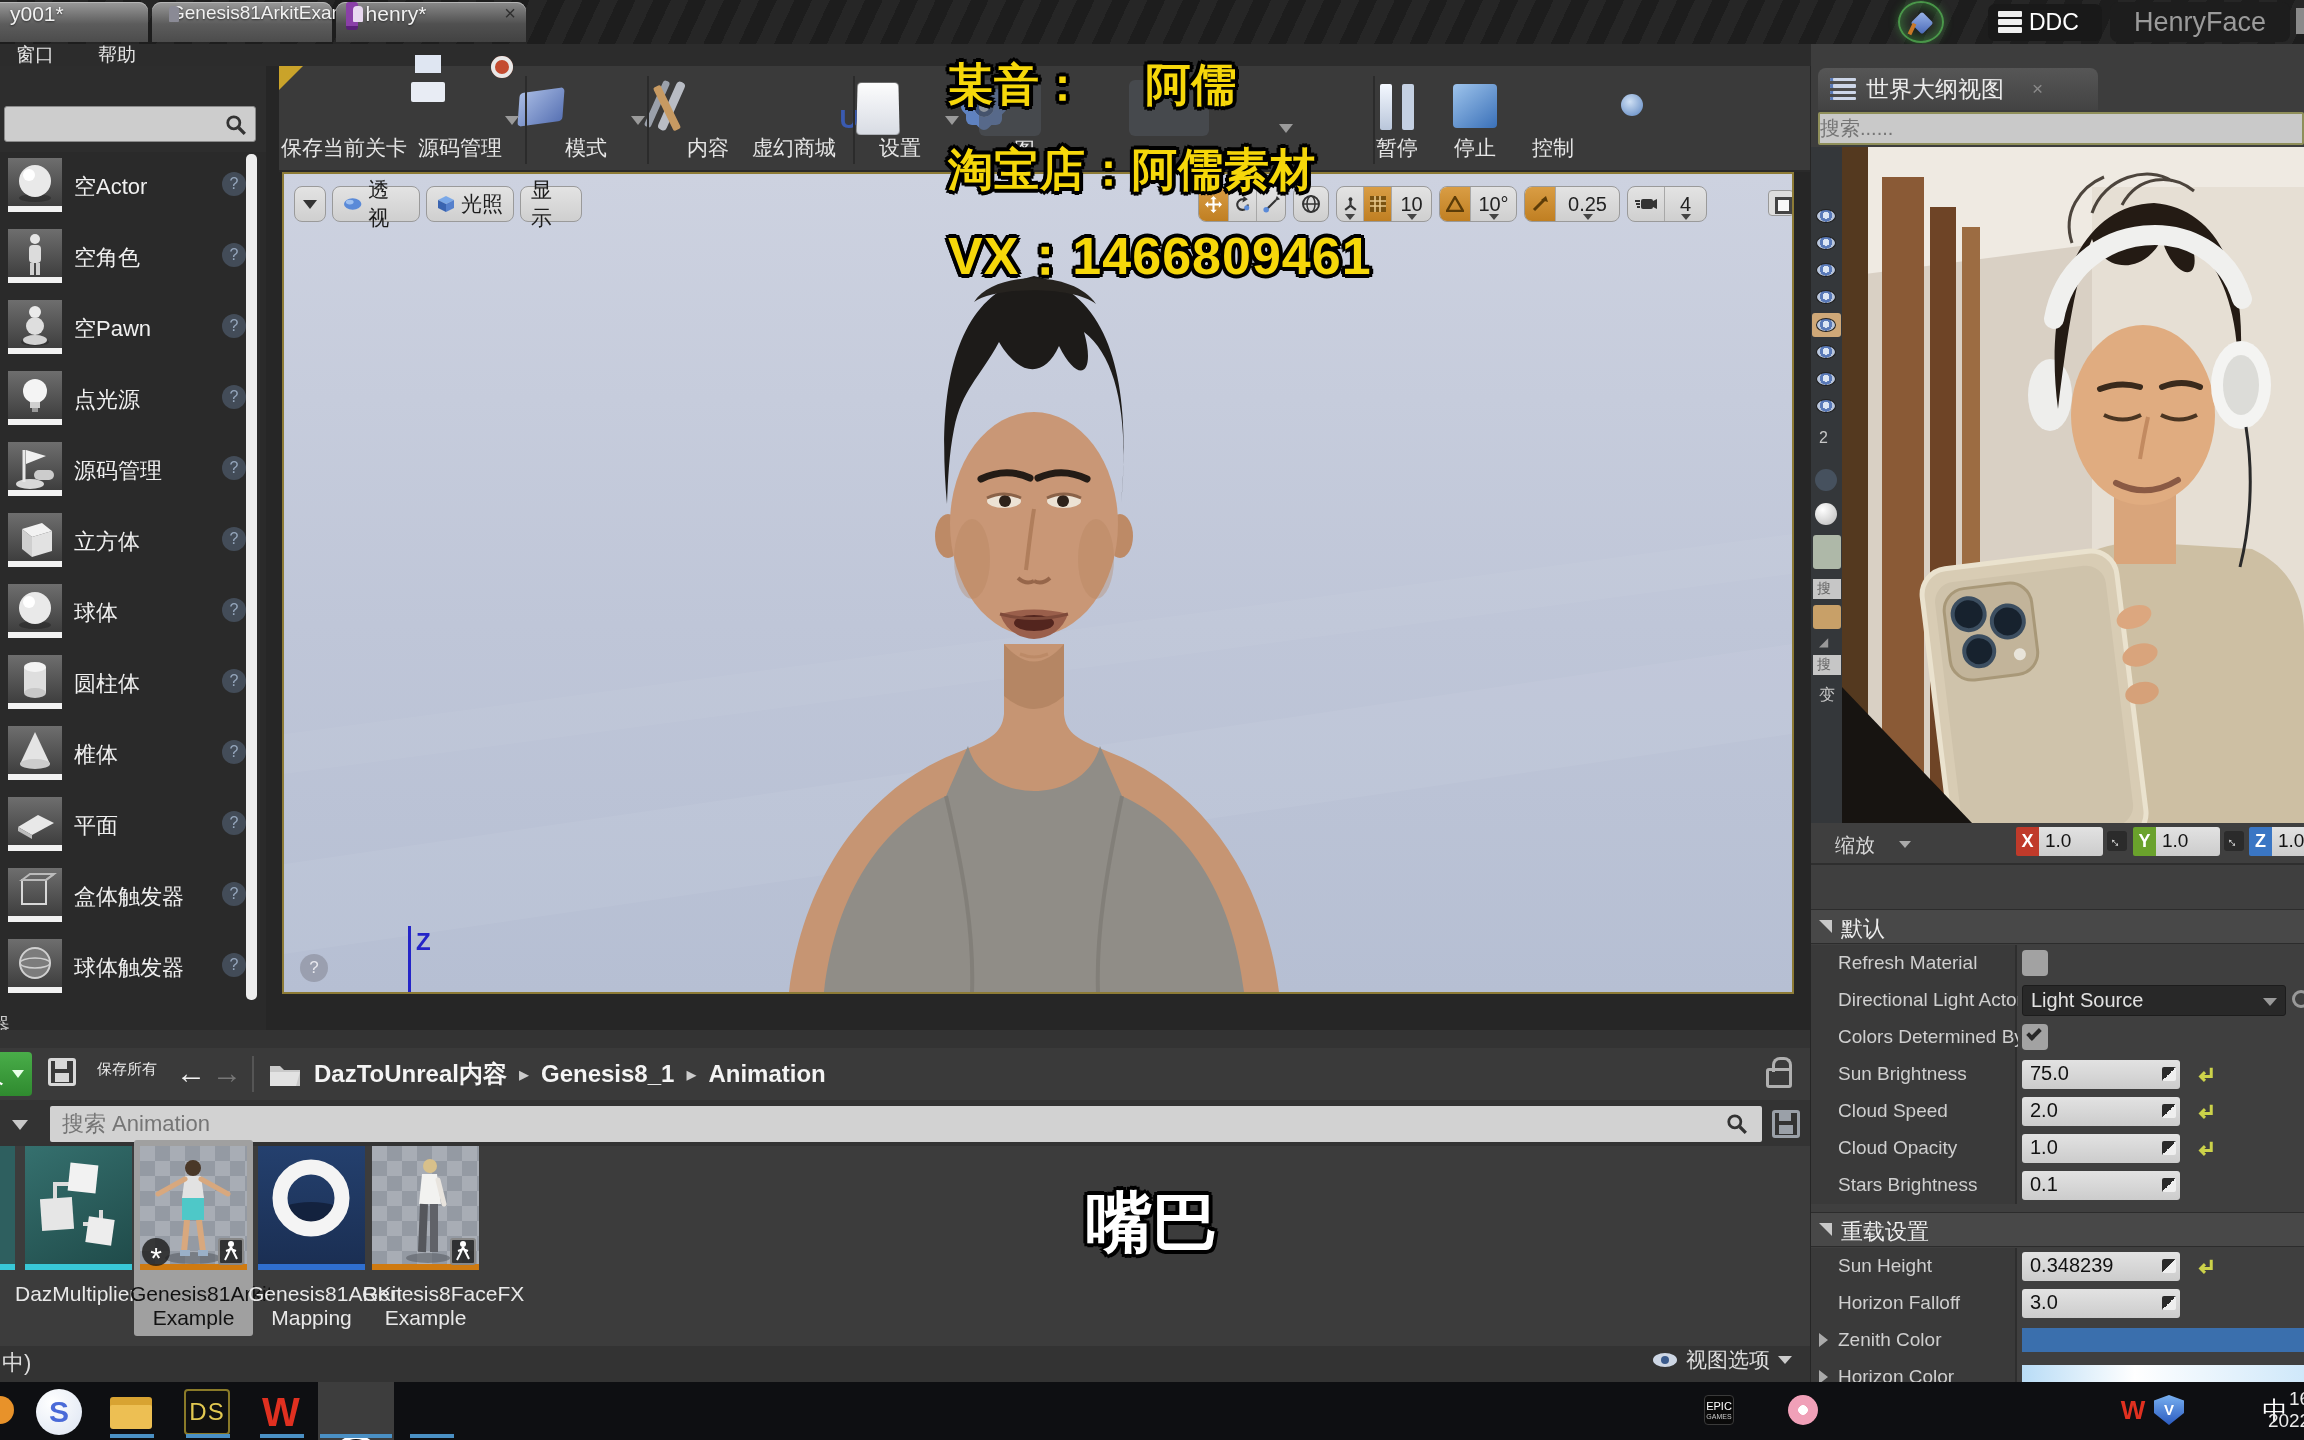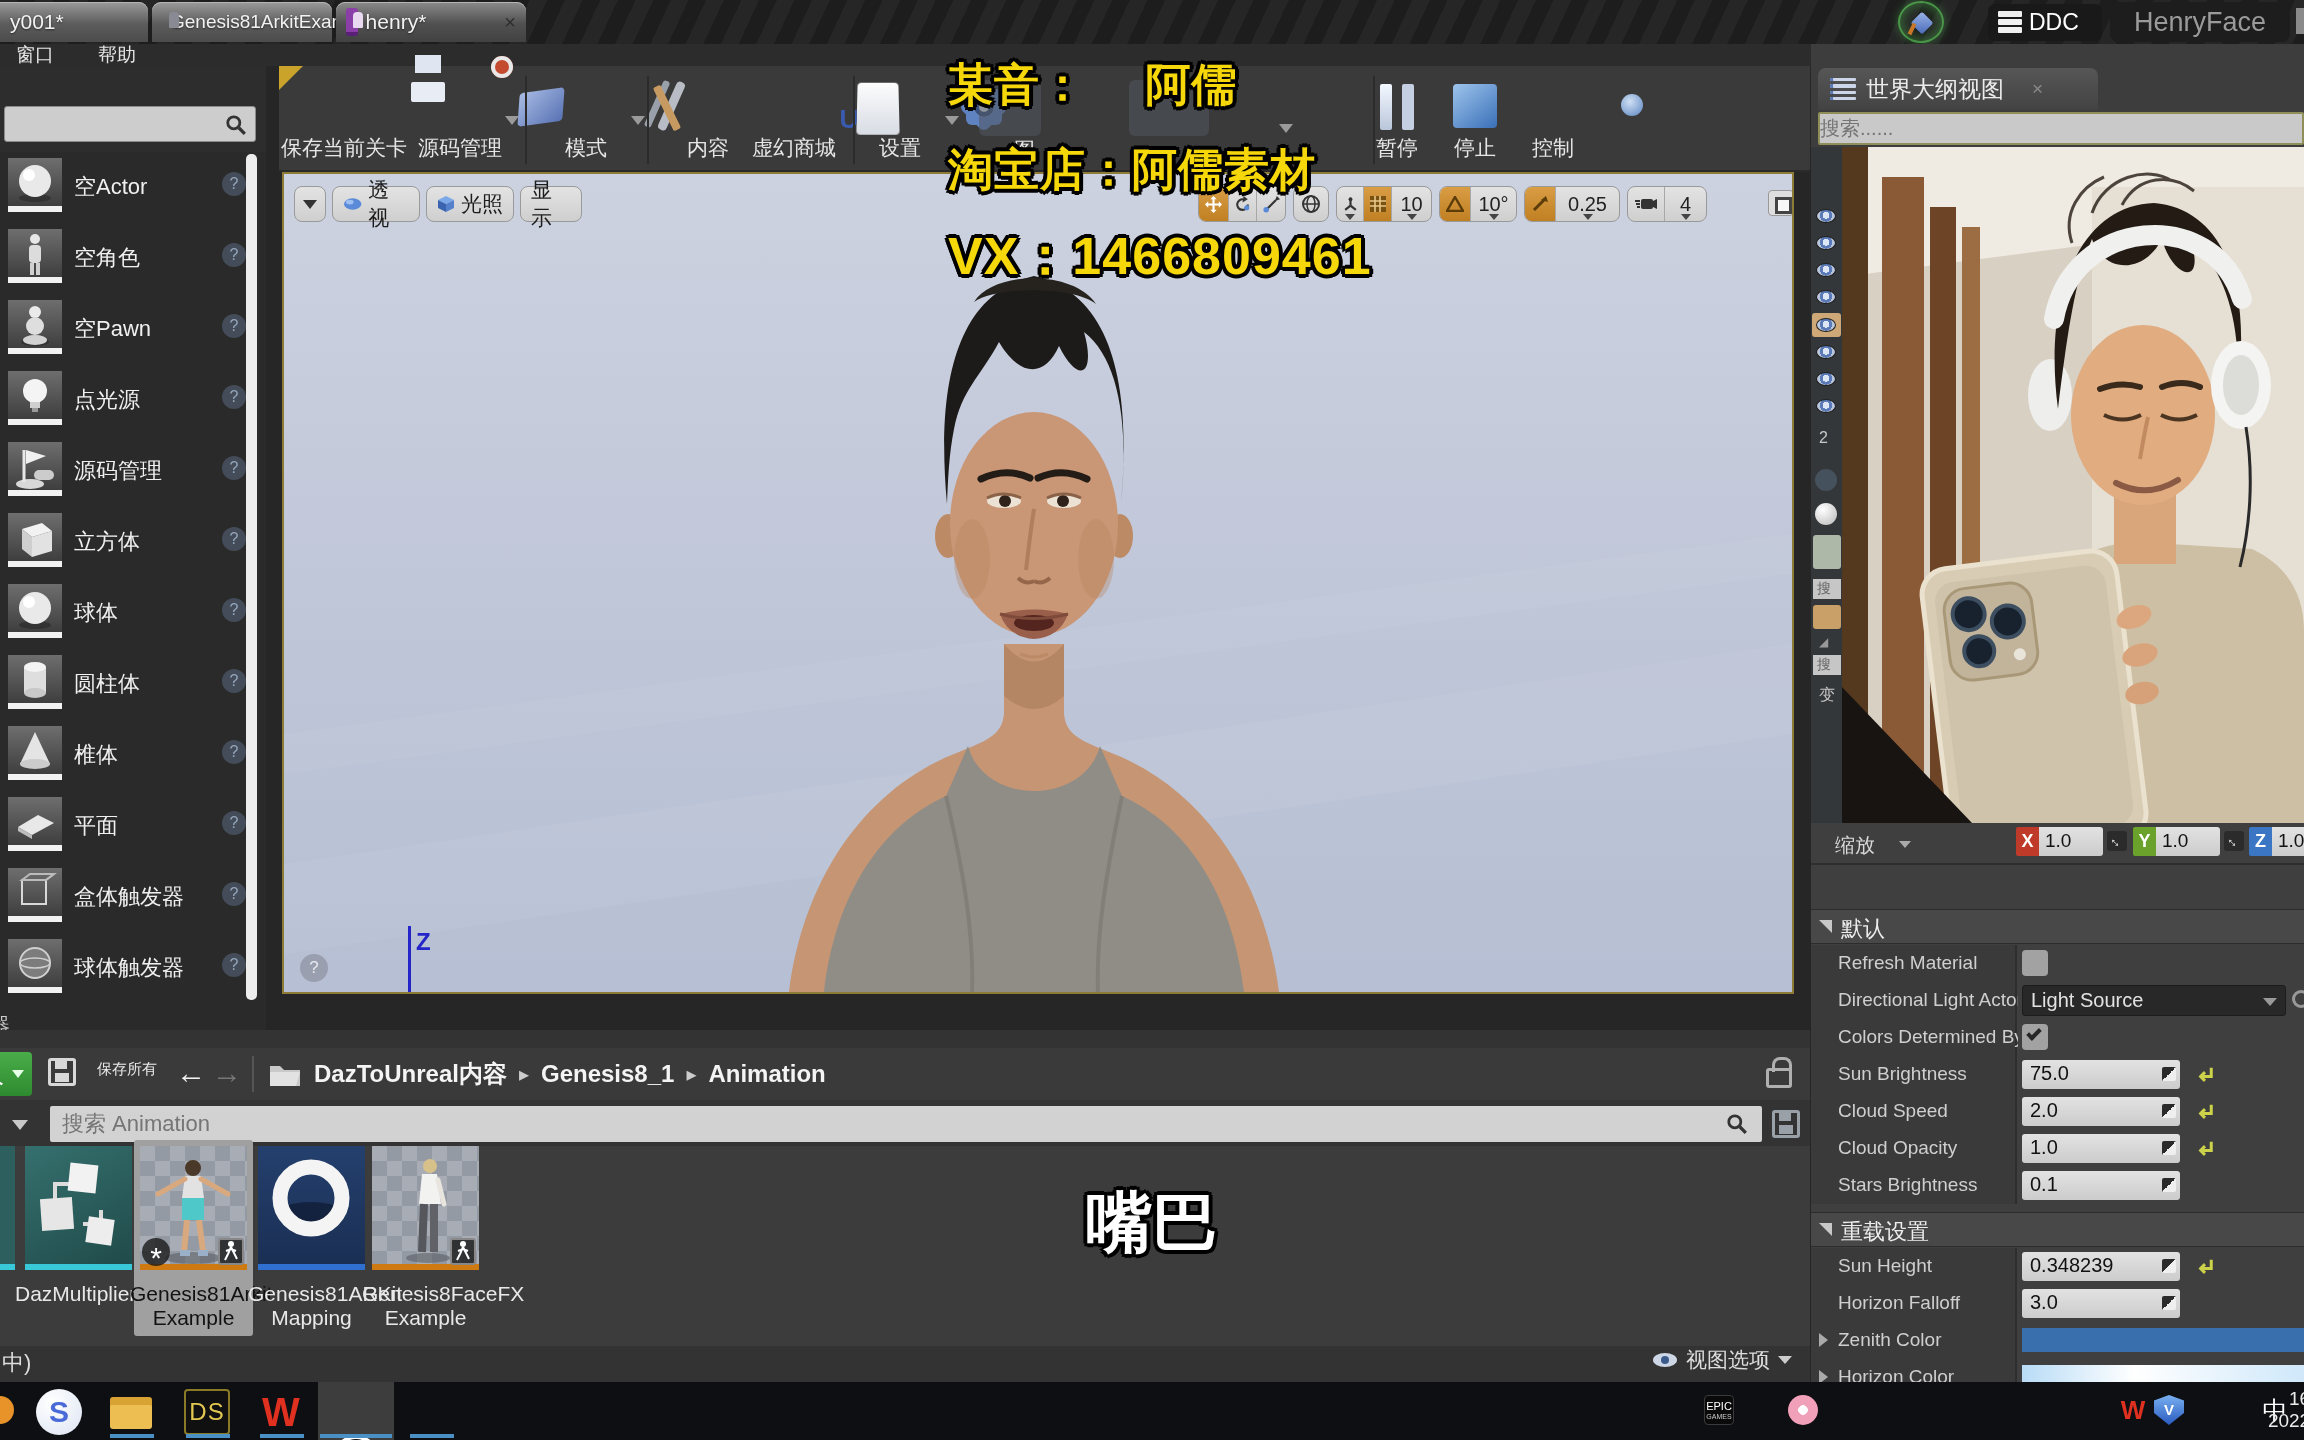--- a/index.html
+++ b/index.html
@@ -3,21 +3,21 @@
 <meta charset="utf-8">
 <style>
   * { margin:0; padding:0; box-sizing:border-box; }
   html,body { width:2304px; height:1440px; }
   body { font-family:"Liberation Sans", sans-serif; background:#262626; position:relative; overflow:hidden; }
 
   
   #tabbar { position:absolute; left:0; top:0; width:2304px; height:44px;
     background:repeating-linear-gradient(115deg,#262626 0 16px,#1d1d1d 16px 32px); }
   .tab { position:absolute; top:2px; height:40px; border-radius:9px 9px 0 0;
-    background:linear-gradient(#9a9a9a,#5c5c5c 55%,#4c4c4c); display:flex; align-items:center;
+    background:linear-gradient(#9a9a9a,#5c5c5c 55%,#4c4c4c); display:flex; 
     padding:0 10px; gap:8px; box-shadow:inset 0 1px 0 #b5b5b5; }
   .tab .tlabel { color:#f2f2f2; font-size:21px; text-shadow:0 1px 2px #00000088; white-space:nowrap; }
   .tab .tclose { color:#2e2e2e; font-size:20px; margin-left:6px; }
   .tabicon { width:24px; height:28px; border-radius:3px; position:relative; }
   .tabicon.dark { background:#23232b; border-bottom:4px solid #c87818; }
   .tabicon.dark::after { content:""; position:absolute; left:7px; top:4px; width:10px; height:16px; background:#8a8a95; border-radius:4px 4px 1px 1px; }
   .tabicon.purple { background:#8a3fa8; border-bottom:4px solid #5a2078; }
   .tabicon.purple::after { content:""; position:absolute; left:7px; top:4px; width:10px; height:16px; background:#e8d8f0; border-radius:4px 4px 1px 1px; }
   #glow-icon { position:absolute; left:1898px; top:1px; width:46px; height:42px; border-radius:50%;
     border:2px solid rgba(90,200,90,.7); box-shadow:0 0 14px rgba(80,200,80,.5) inset,0 0 10px rgba(80,200,80,.4); }

